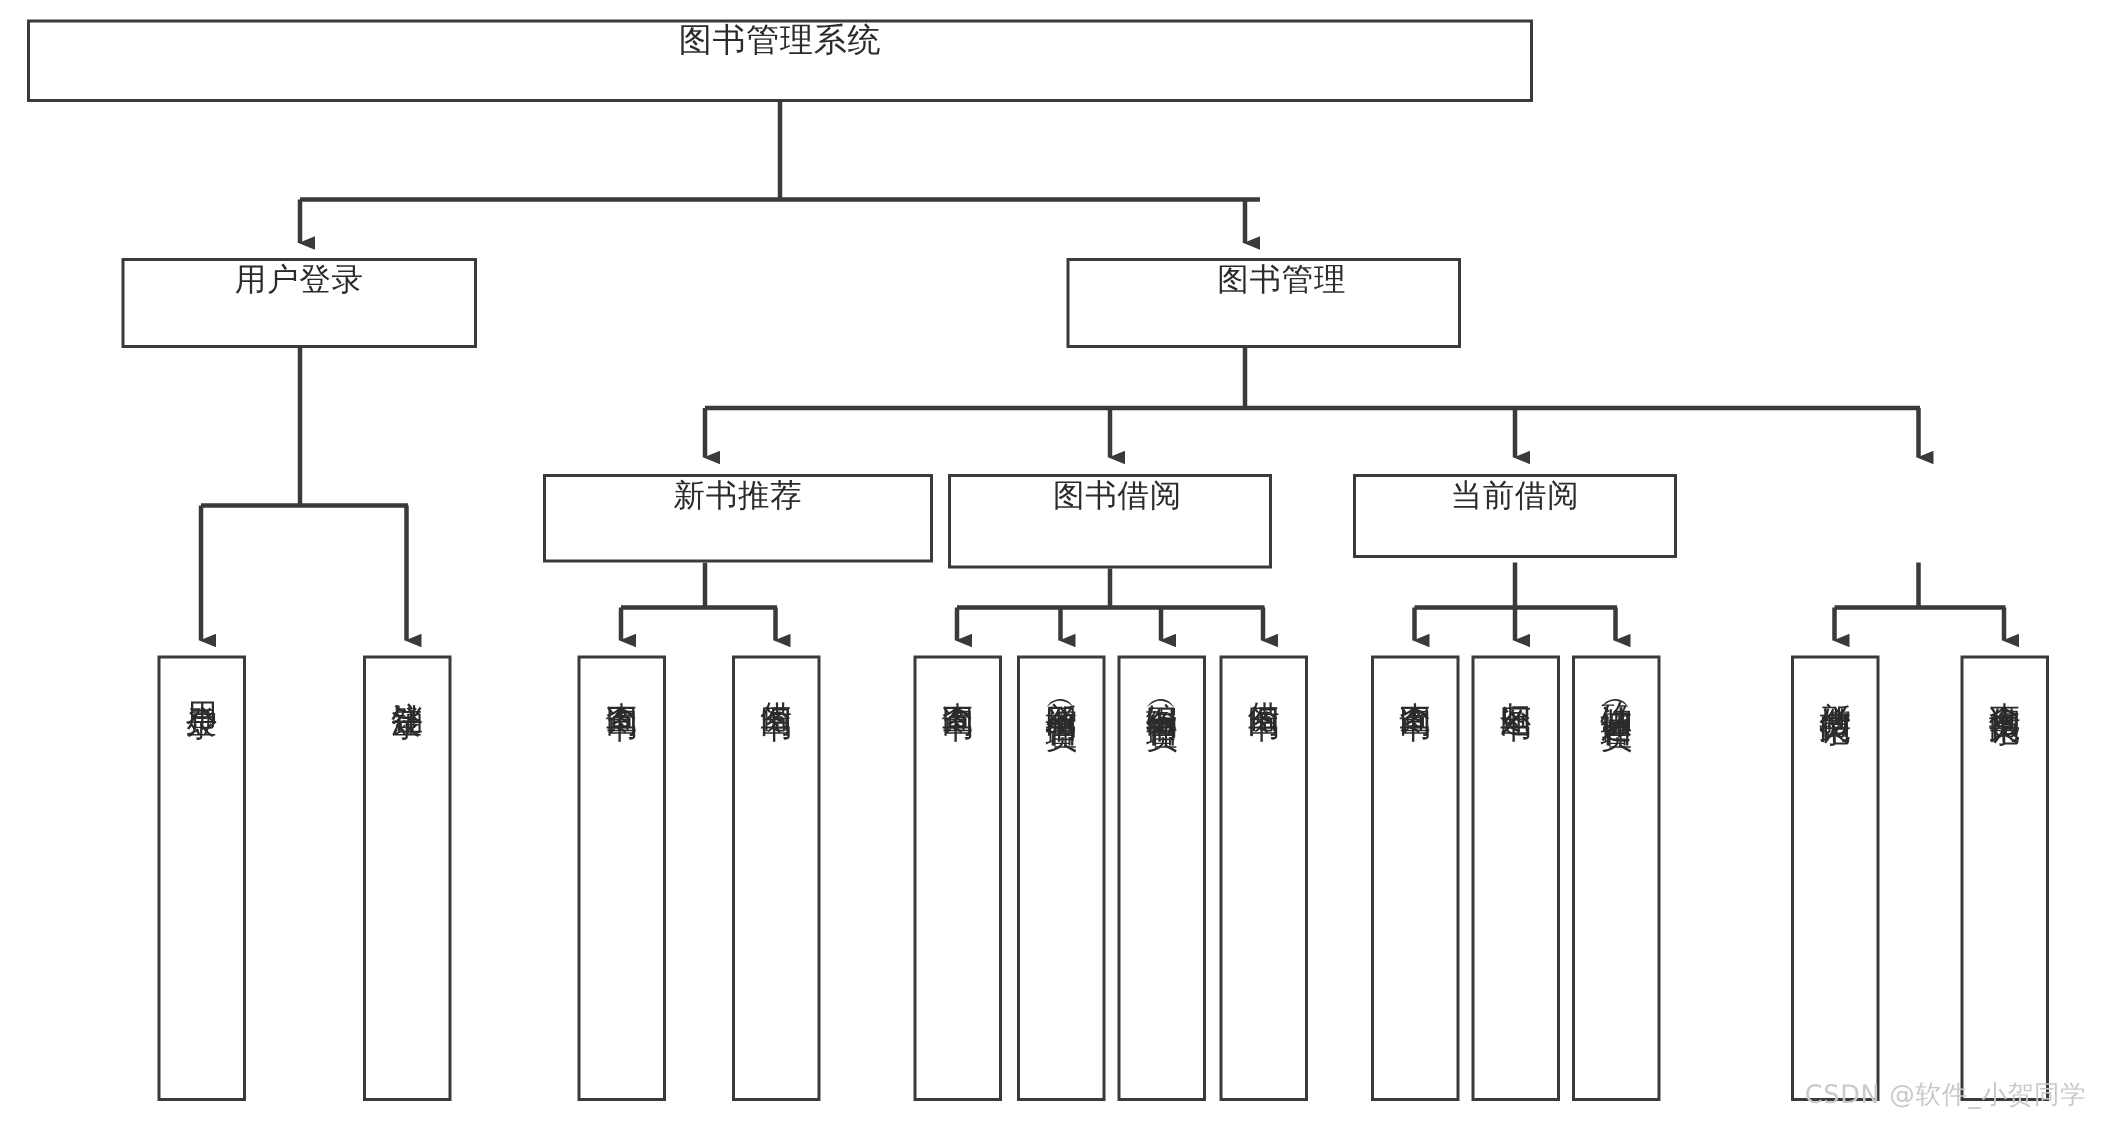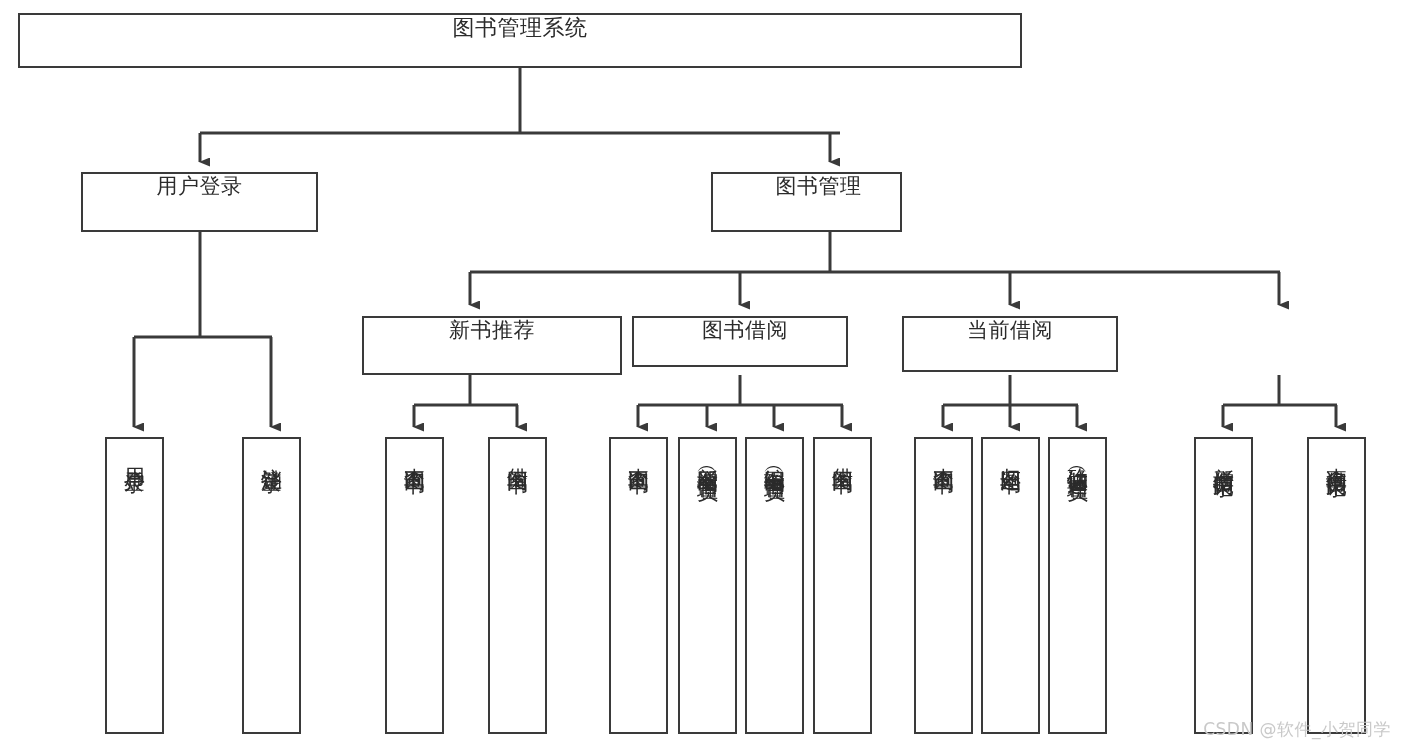--- a/index.html
+++ b/index.html
@@ -130,29 +130,29 @@
   </svg>
 
   <div class="node root horizontal" style="left:18px; top:13px; width:1004px; height:55px;">
     <span class="node-label">图书管理系统</span>
   </div>
 
   <div class="node horizontal" style="left:81px; top:172px; width:237px; height:60px;">
     <span class="node-label">用户登录</span>
   </div>
 
-  <div class="node horizontal" style="left:711px; top:172px; width:191px; height:60px;padding-left:24px;">
+  <div class="node horizontal" style="left:711px; top:172px; width:263px; height:60px;padding-left:24px;">
     <span class="node-label">图书管理</span>
   </div>
 
   <div class="node horizontal" style="left:362px; top:316px; width:260px; height:59px;">
     <span class="node-label">新书推荐</span>
   </div>
 
-  <div class="node horizontal" style="left:632px; top:316px; width:216px; height:51px;padding-left:10px;">
+  <div class="node horizontal" style="left:632px; top:316px; width:216px; height:63px;padding-left:10px;">
     <span class="node-label">图书借阅</span>
   </div>
 
   <div class="node horizontal" style="left:902px; top:316px; width:216px; height:56px;">
     <span class="node-label">当前借阅</span>
   </div>
 
 
   <div class="node vertical" style="left:105px; top:437px; width:59px; height:297px;">
     <span class="node-label">用户登录</span>

